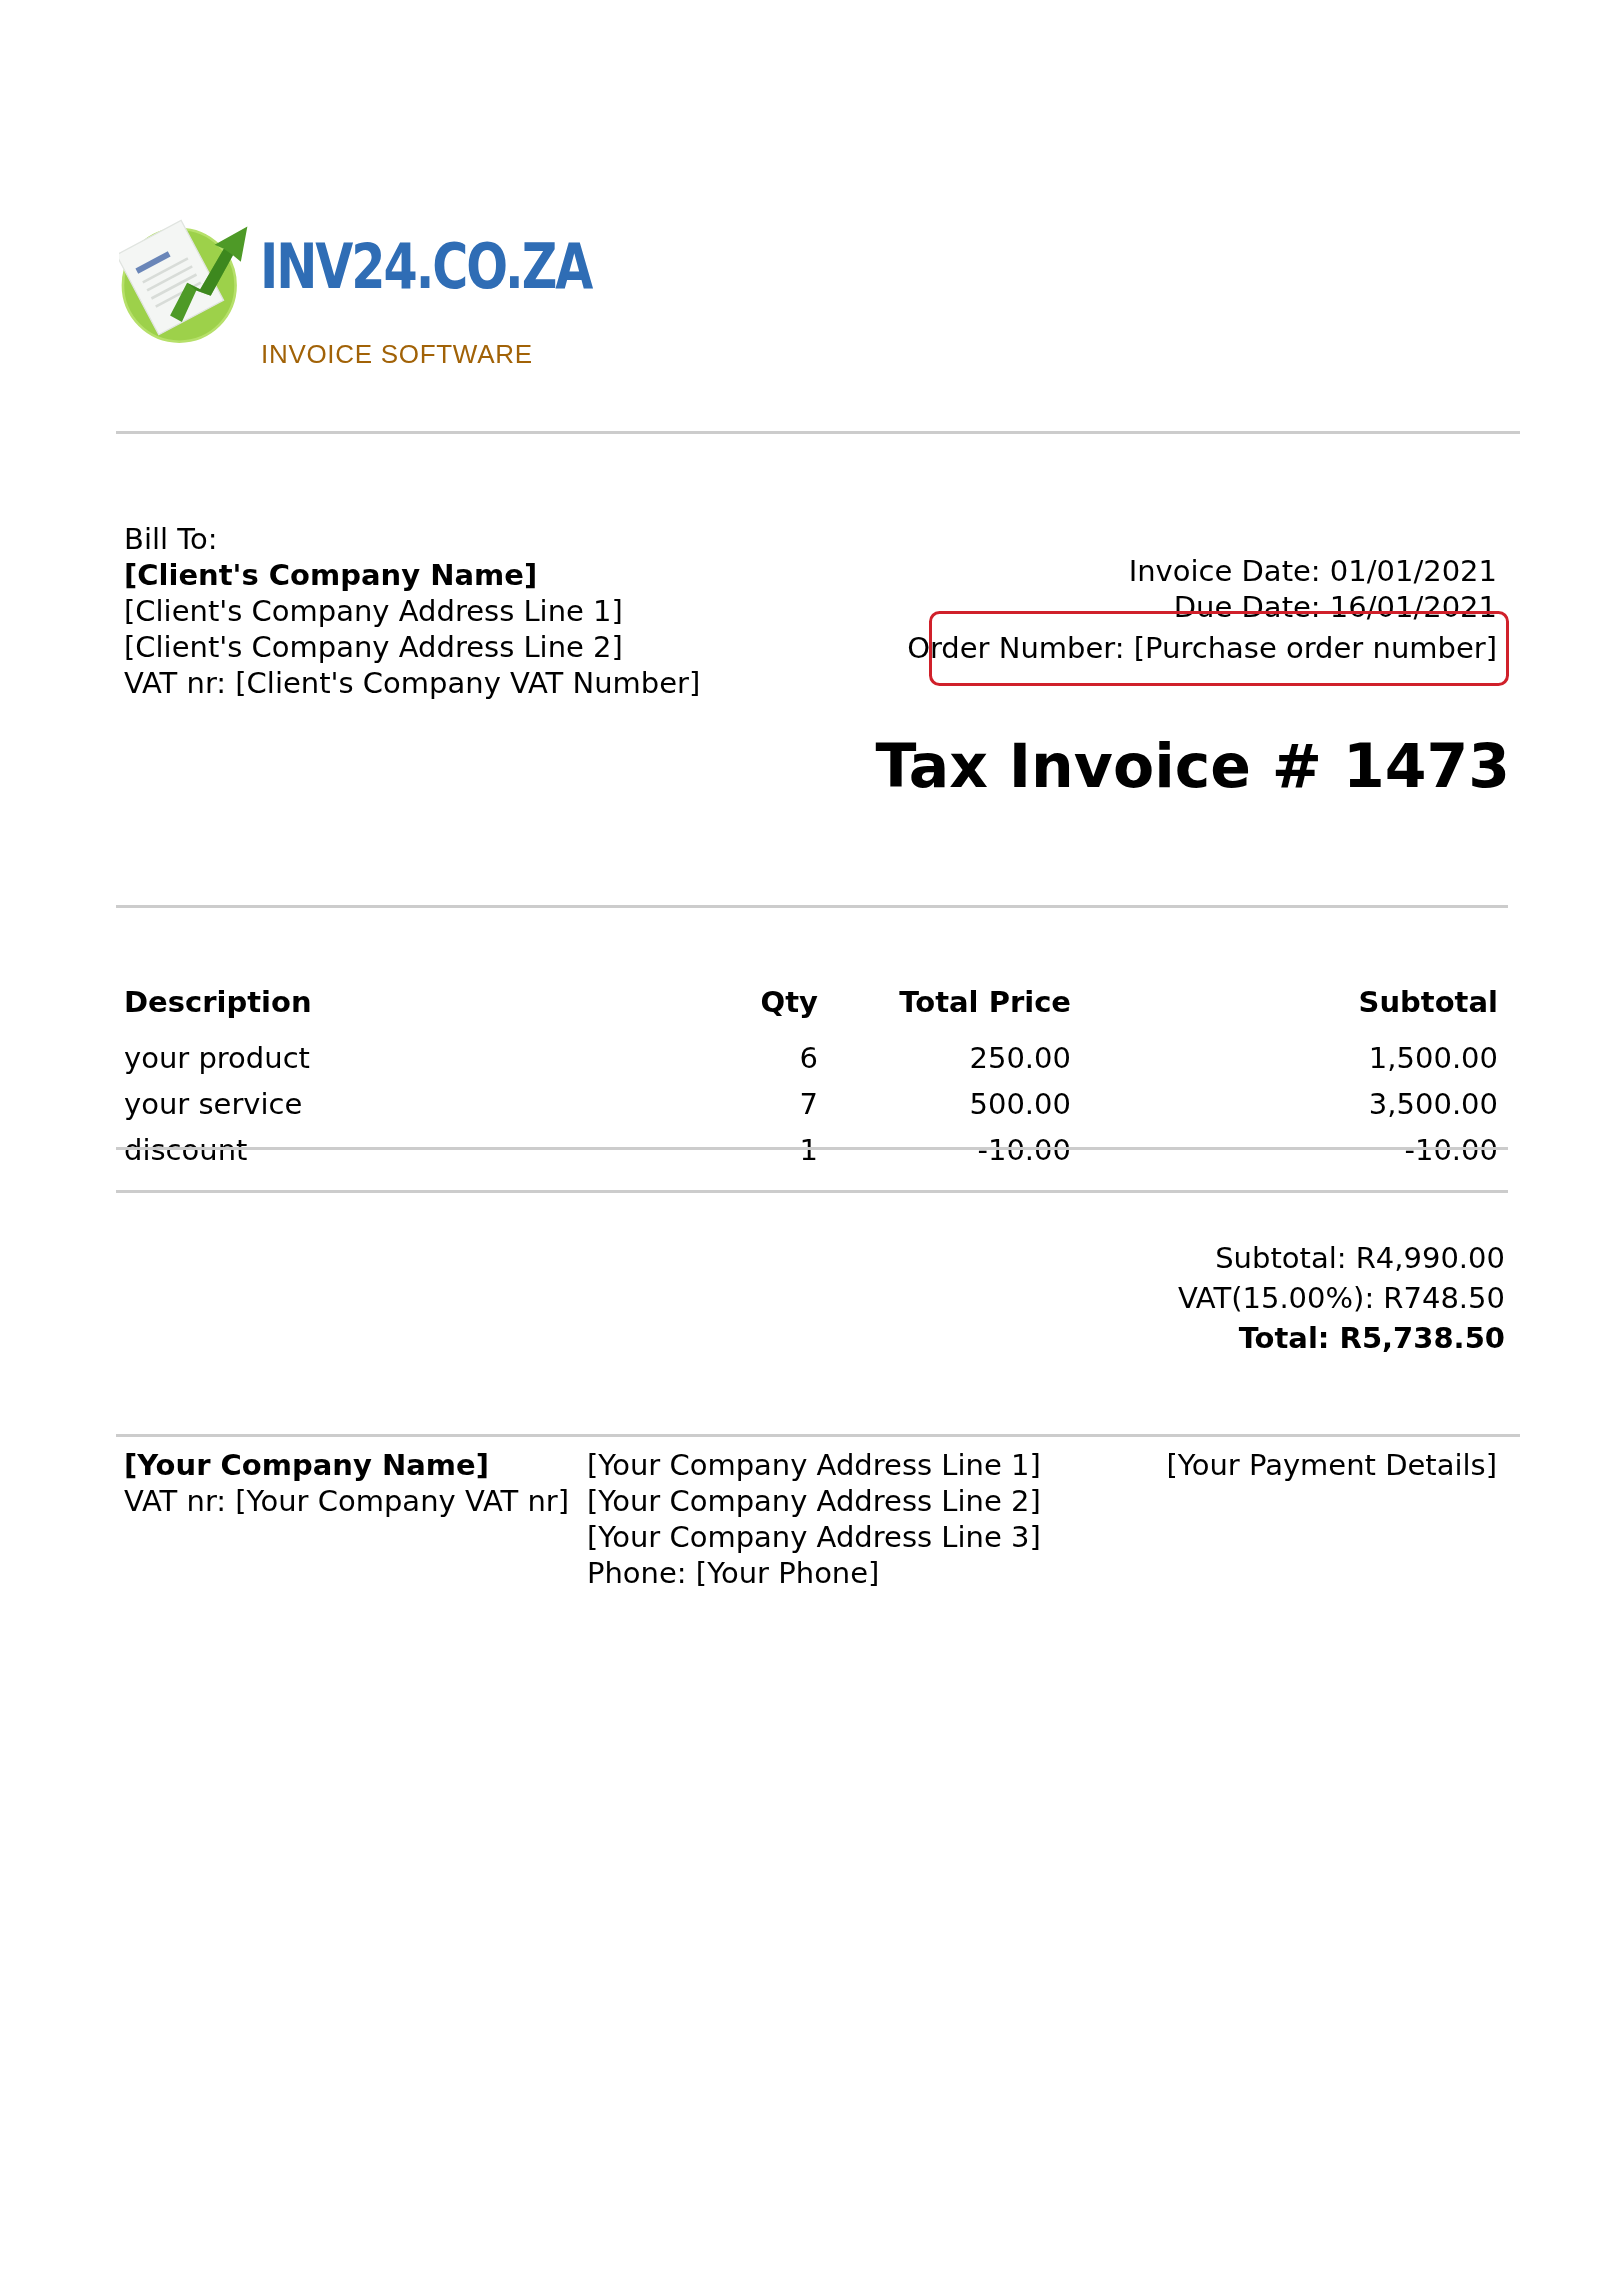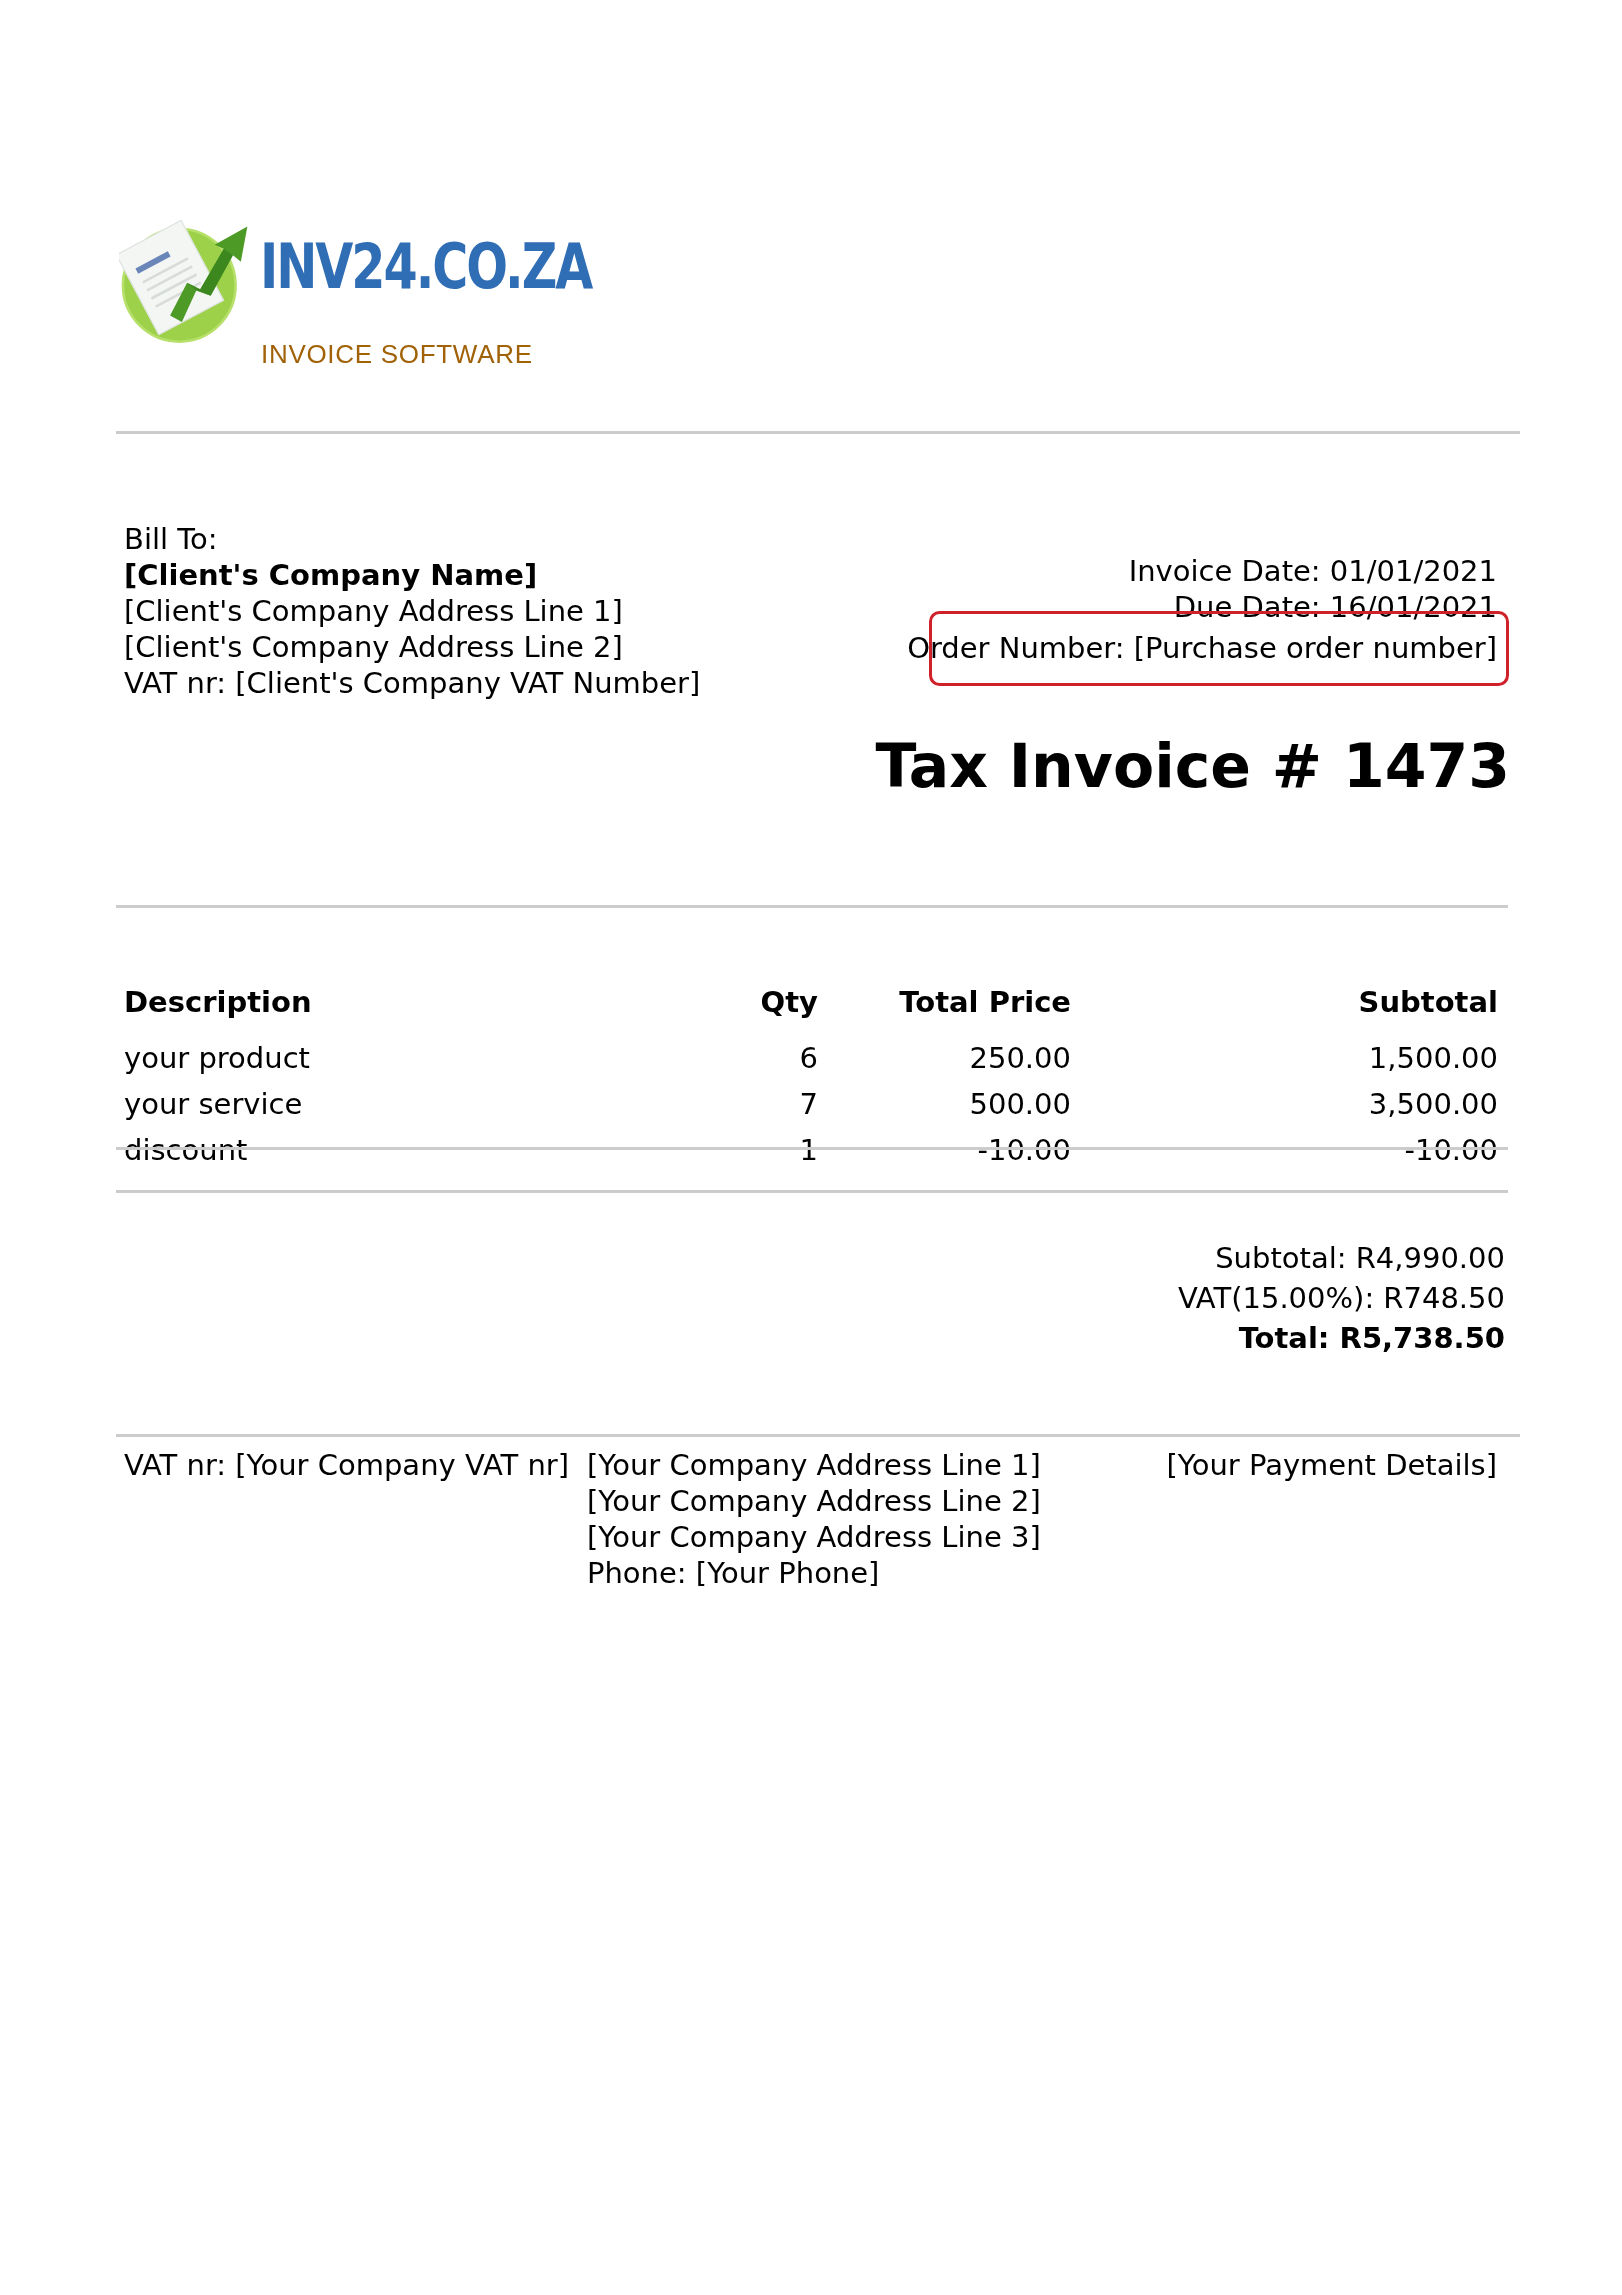--- a/index.html
+++ b/index.html
@@ -134,20 +134,21 @@
 
 <div id="totals" class="abs">
   <div class="txt">Subtotal: R4,990.00</div>
   <div class="txt">VAT(15.00%): R748.50</div>
   <div class="txt bold">Total: R5,738.50</div>
 </div>
 
 <div class="rule" style="left:116px;top:1434px;width:1404px"></div>
 
 <div id="footer-left" class="abs">
+  <div class="txt bold">[Your Company Name]</div>
   <div class="txt">VAT nr: [Your Company VAT nr]</div>
 </div>
 <div id="footer-mid" class="abs">
   <div class="txt">[Your Company Address Line 1]</div>
   <div class="txt">[Your Company Address Line 2]</div>
   <div class="txt">[Your Company Address Line 3]</div>
   <div class="txt">Phone: [Your Phone]</div>
 </div>
 <div id="footer-right" class="abs">
   <div class="txt">[Your Payment Details]</div>

